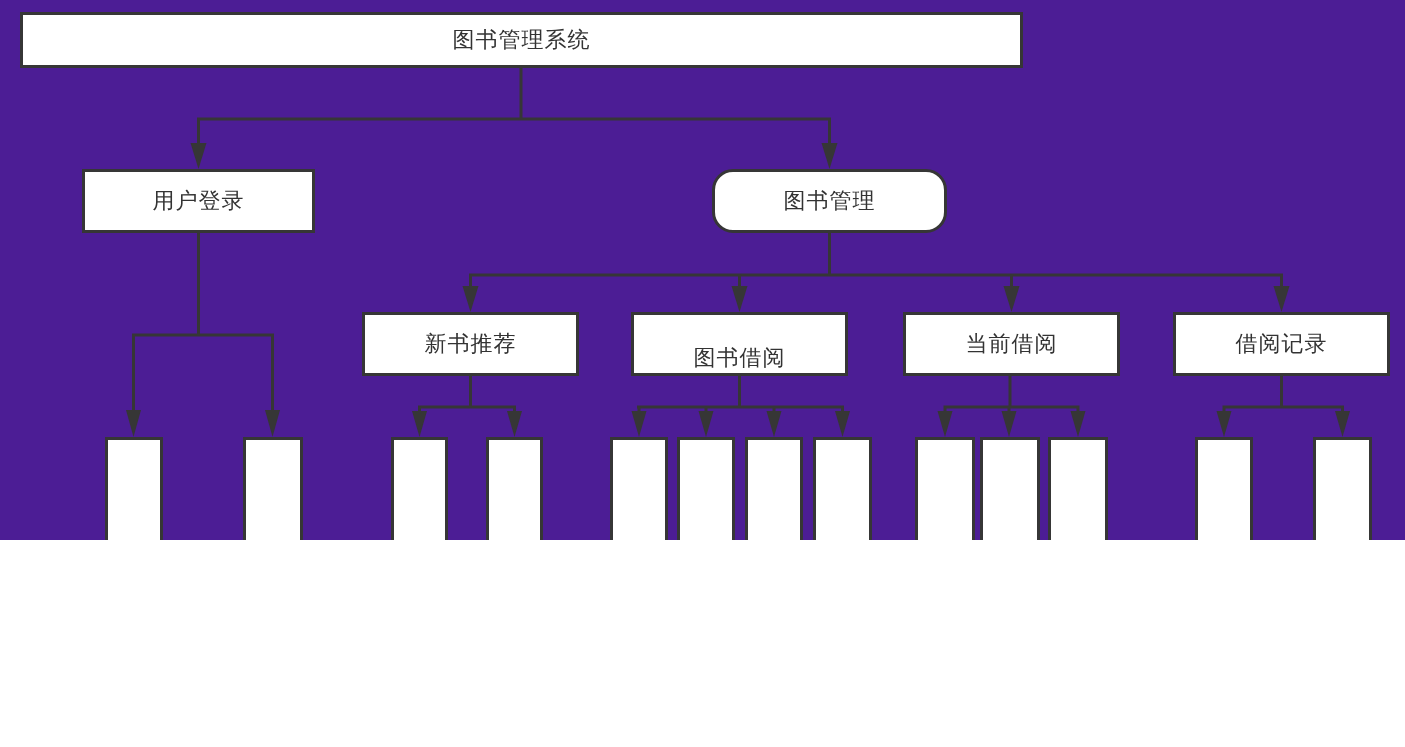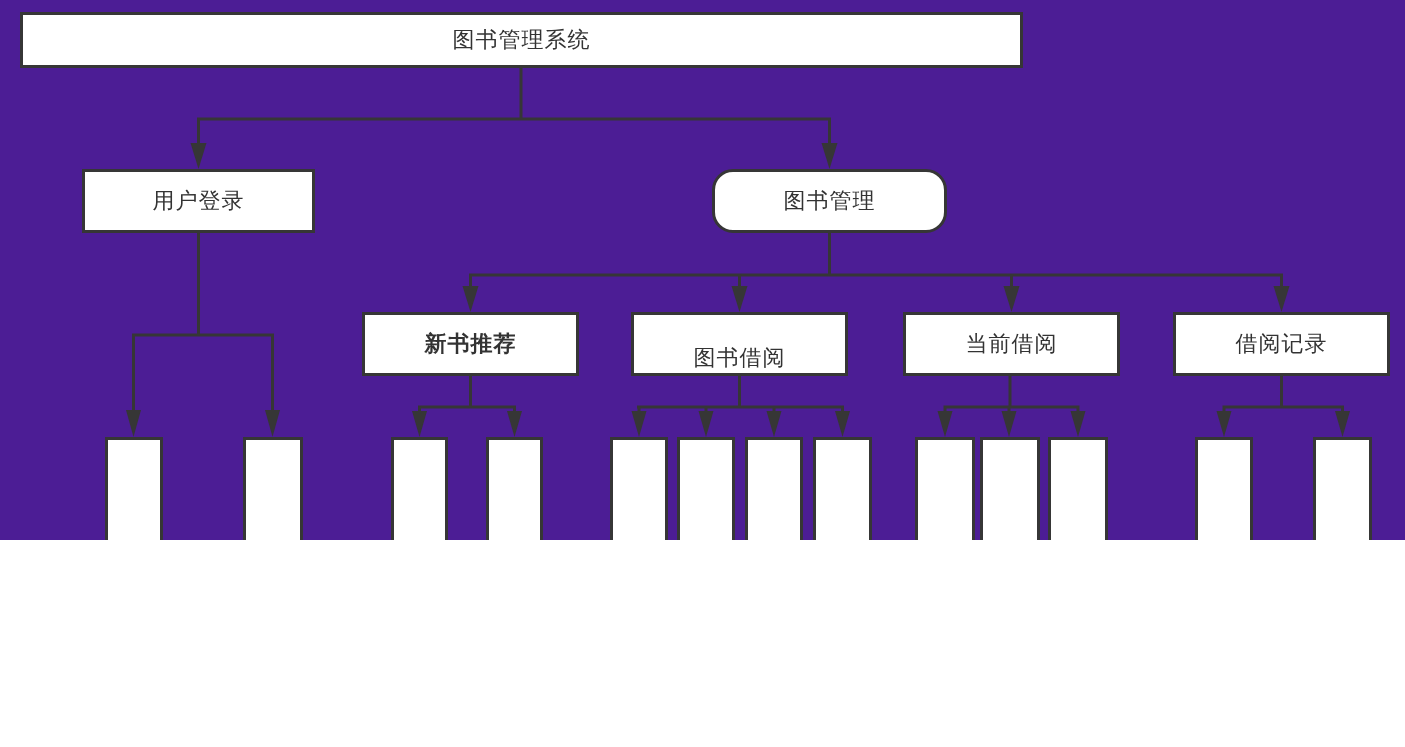--- a/index.html
+++ b/index.html
@@ -63,21 +63,21 @@
     <span>图书管理系统</span>
   </div>
 
   <div class="node hbox" style="left:82px;top:169px;width:233px;height:64px;">
     <span>用户登录</span>
   </div>
   <div class="node hbox" style="left:712px;top:169px;width:235px;height:64px;border-radius:21px;">
     <span>图书管理</span>
   </div>
 
-  <div class="node hbox" style="left:362px;top:312px;width:217px;height:64px;font-weight:bold;">
+  <div class="node hbox" style="left:362px;top:312px;width:217px;height:64px;">
     <span>新书推荐</span>
   </div>
   <div class="node hbox" style="left:631px;top:312px;width:217px;height:64px;align-items:flex-end;">
     <span>图书借阅</span>
   </div>
   <div class="node hbox" style="left:903px;top:312px;width:217px;height:64px;">
     <span>当前借阅</span>
   </div>
   <div class="node hbox" style="left:1173px;top:312px;width:217px;height:64px;">
     <span>借阅记录</span>

